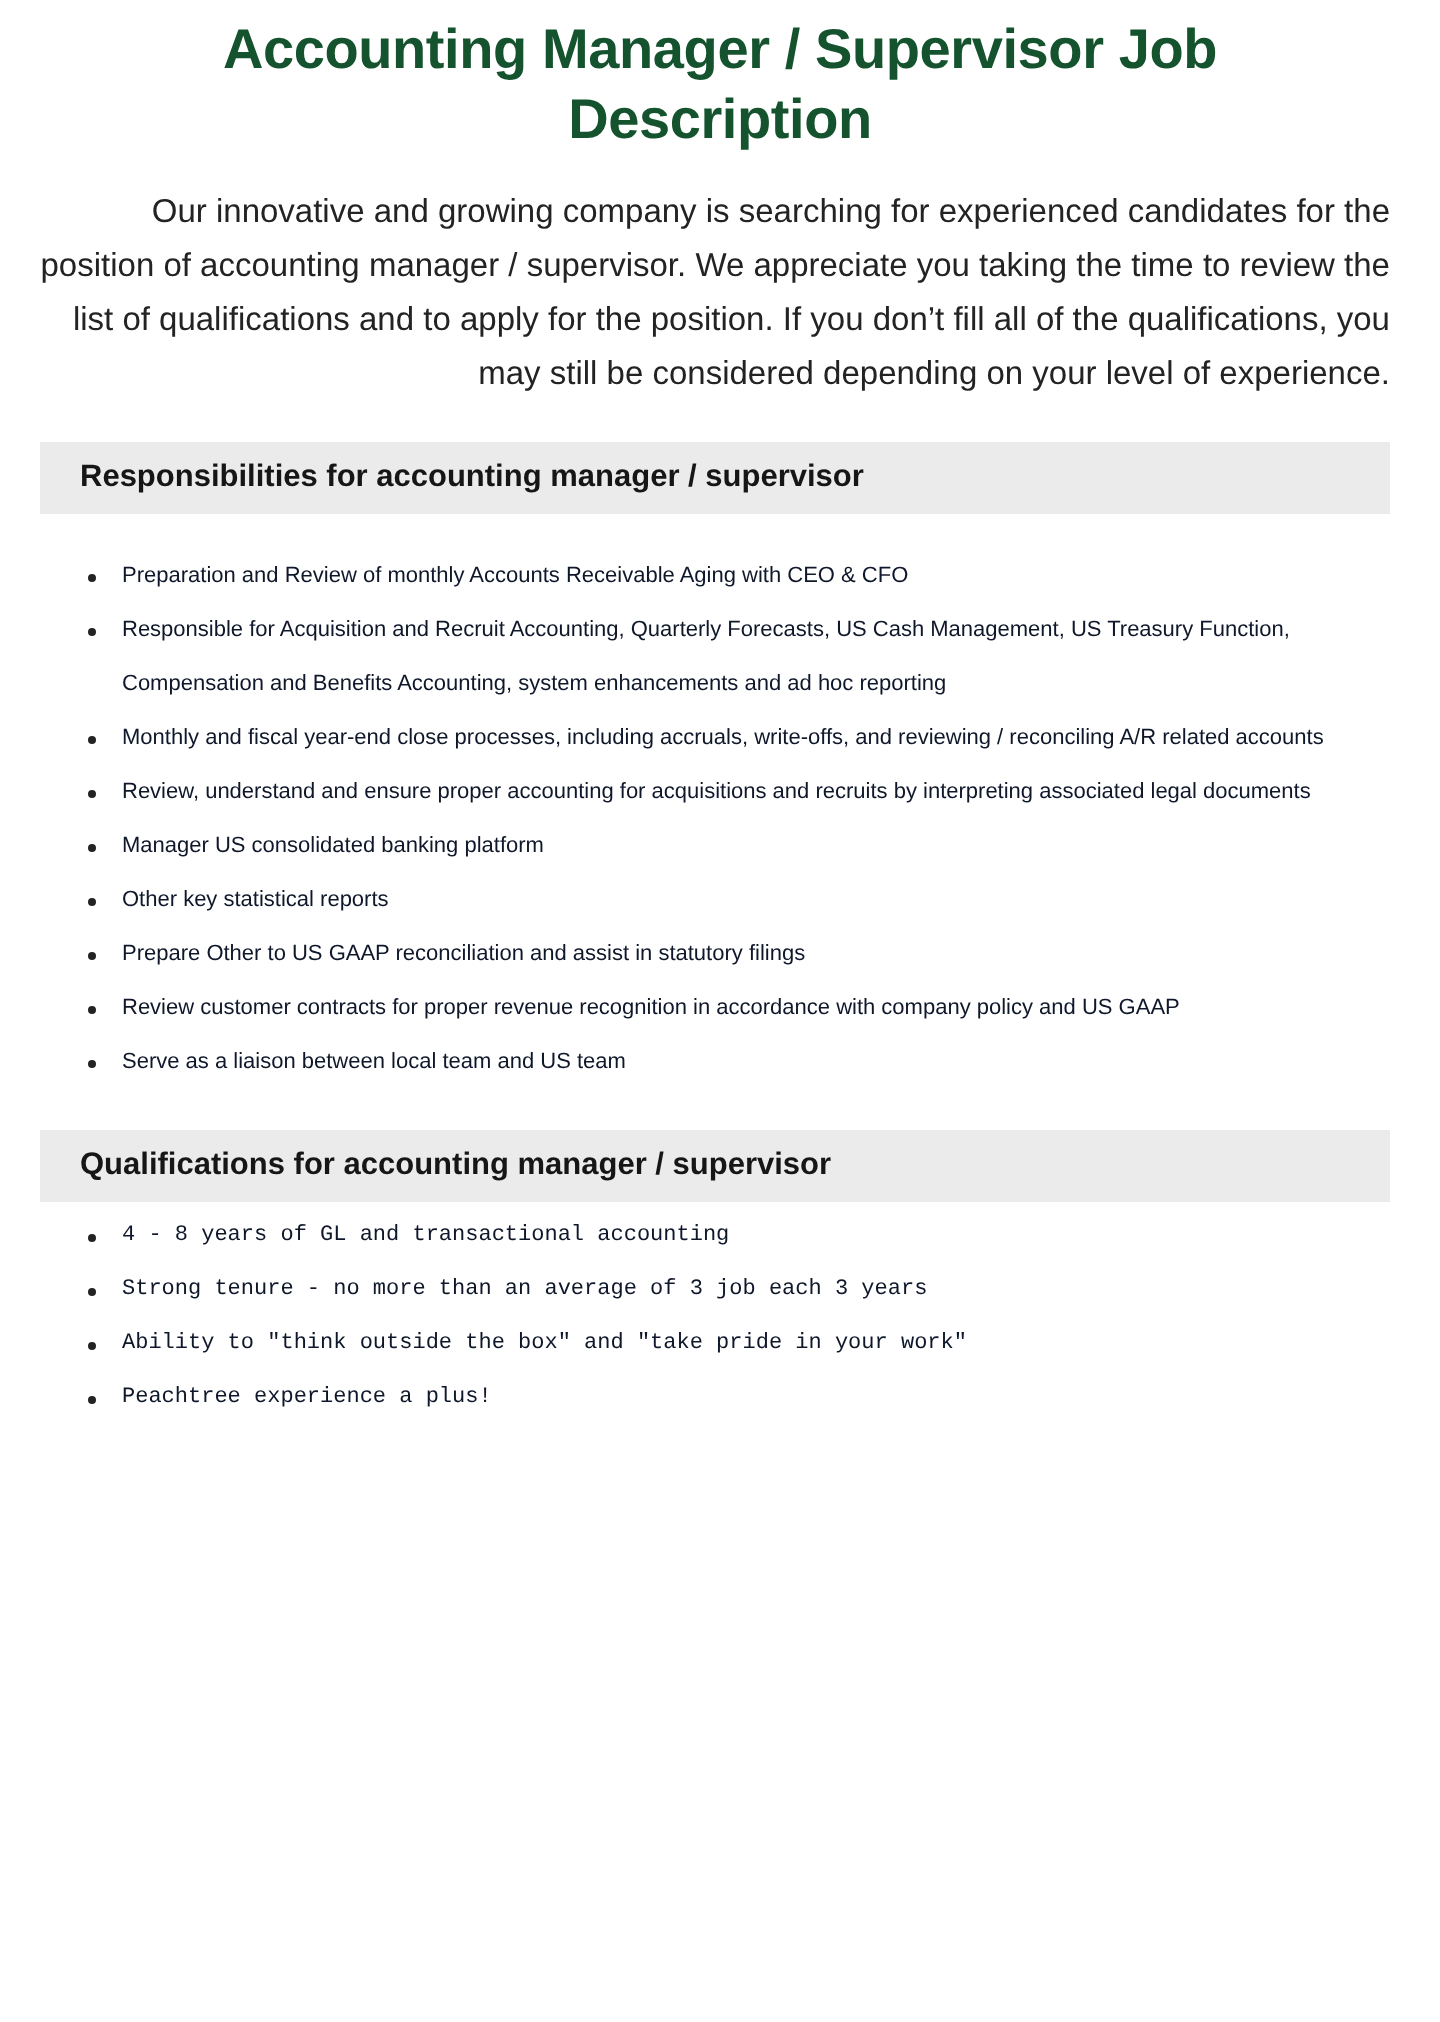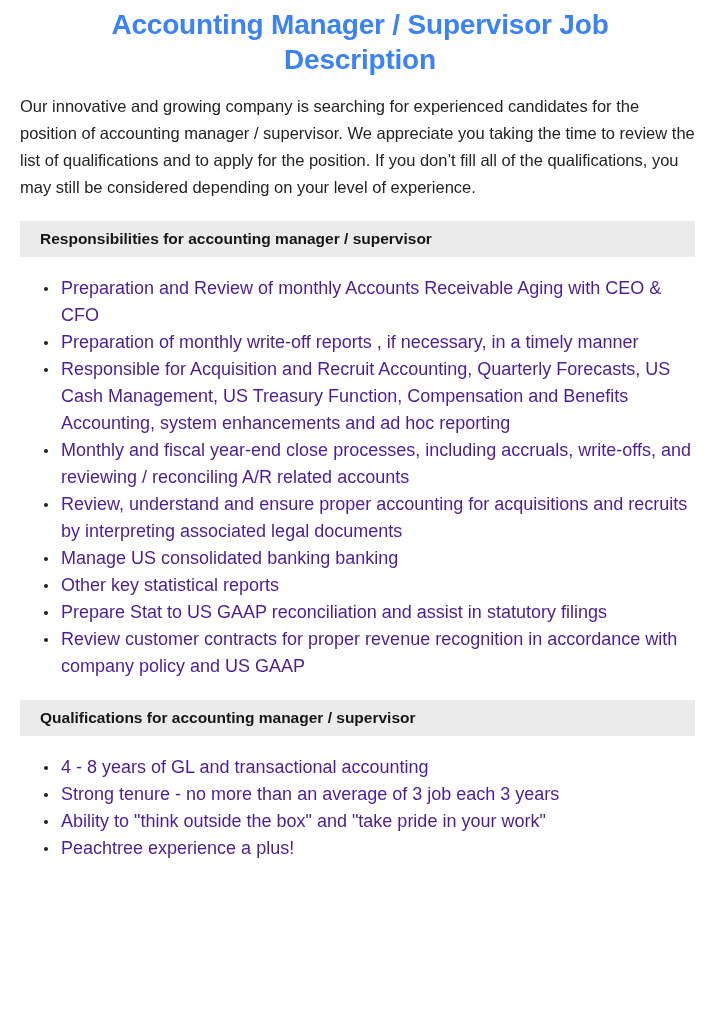--- a/index.html
+++ b/index.html
@@ -21,32 +21,32 @@
     height: 1011px;
     position: relative;
     box-sizing: border-box;
     padding: 0;
   }
   .doc-title {
     font-size: 28px;
     font-weight: bold;
     line-height: 35px;
     text-align: center;
-    color: #3b82f6;
+    color: #14532d;
     margin: 0;
     padding: 7px 40px 0 40px;
     letter-spacing: -0.2px;
   }
   .intro {
     margin: 0;
     padding: 16px 25px 0 20px;
     font-size: 16.5px;
     line-height: 27px;
     color: #232323;
-    text-align: left;
+    text-align: right;
   }
   .section {
     margin: 0;
   }
   .section-header {
     margin: 20px 25px 0 20px;
     background: #ebebeb;
     height: 36px;
     display: flex;
     align-items: center;
@@ -59,27 +59,28 @@
     color: #161616;
     line-height: 18px;
     text-align: right;
   }
   ul.bullets {
     list-style: none;
     margin: 0;
     padding: 18px 25px 0 44px;
   }
   ul.bullets.tight {
-    padding-top: 18px;
+    padding-top: 4px;
+    font-family: Liberation Mono, monospace;
   }
   ul.bullets li {
     position: relative;
-    font-size: 18px;
+    font-size: 11px;
     line-height: 27px;
-    color: #4c1d95;
+    color: #0f172a;
     padding-left: 17px;
     margin: 0 0 0 0;
   }
   ul.bullets li::before {
     content: "";
     position: absolute;
     left: 0;
     top: 12px;
     width: 4px;
     height: 4px;
@@ -95,28 +96,28 @@
   <h1 class="doc-title">Accounting Manager / Supervisor Job Description</h1>
 
   <p class="intro">Our innovative and growing company is searching for experienced candidates for the position of accounting manager / supervisor. We appreciate you taking the time to review the list of qualifications and to apply for the position. If you don’t fill all of the qualifications, you may still be considered depending on your level of experience.</p>
 
   <div class="section">
     <div class="section-header">
       <span class="section-header-text">Responsibilities for accounting manager / supervisor</span>
     </div>
     <ul class="bullets">
       <li>Preparation and Review of monthly Accounts Receivable Aging with CEO &amp; CFO</li>
-      <li>Preparation of monthly write-off reports , if necessary, in a timely manner</li>
       <li>Responsible for Acquisition and Recruit Accounting, Quarterly Forecasts, US Cash Management, US Treasury Function, Compensation and Benefits Accounting, system enhancements and ad hoc reporting</li>
       <li>Monthly and fiscal year-end close processes, including accruals, write-offs, and reviewing / reconciling A/R related accounts</li>
       <li>Review, understand and ensure proper accounting for acquisitions and recruits by interpreting associated legal documents</li>
-      <li>Manage US consolidated banking banking</li>
+      <li>Manager US consolidated banking platform</li>
       <li>Other key statistical reports</li>
-      <li>Prepare Stat to US GAAP reconciliation and assist in statutory filings</li>
+      <li>Prepare Other to US GAAP reconciliation and assist in statutory filings</li>
       <li>Review customer contracts for proper revenue recognition in accordance with company policy and US GAAP</li>
+      <li>Serve as a liaison between local team and US team</li>
     </ul>
   </div>
 
   <div class="section">
     <div class="section-header">
       <span class="section-header-text">Qualifications for accounting manager / supervisor</span>
     </div>
     <ul class="bullets tight">
       <li>4 - 8 years of GL and transactional accounting</li>
       <li>Strong tenure - no more than an average of 3 job each 3 years</li>

